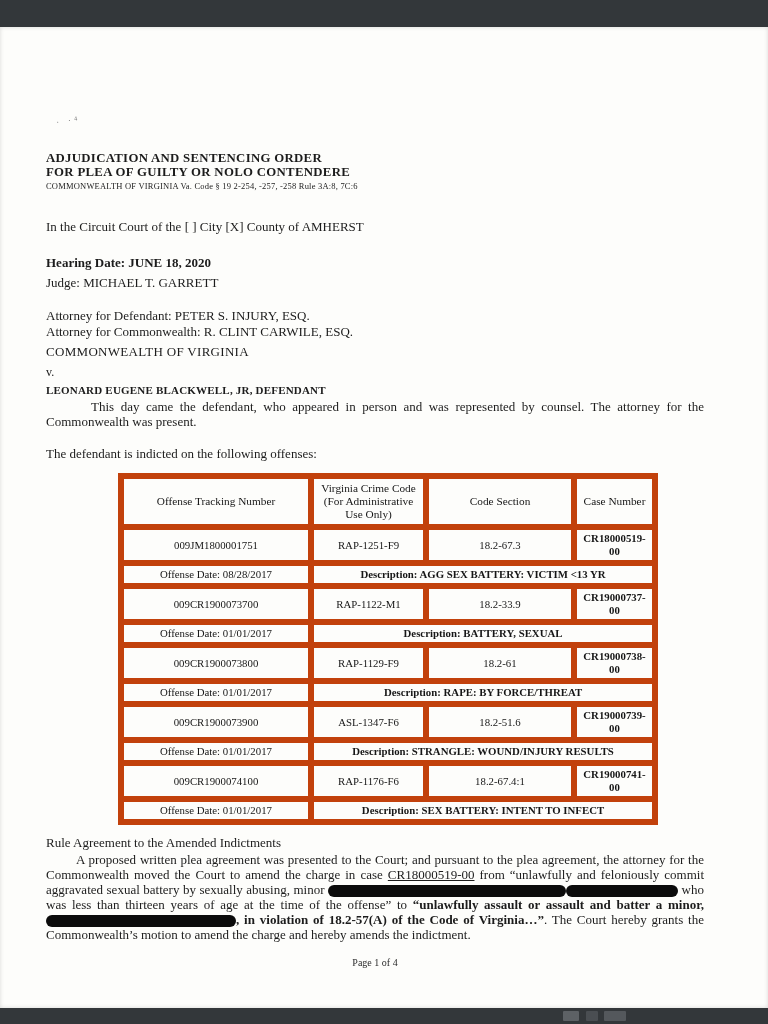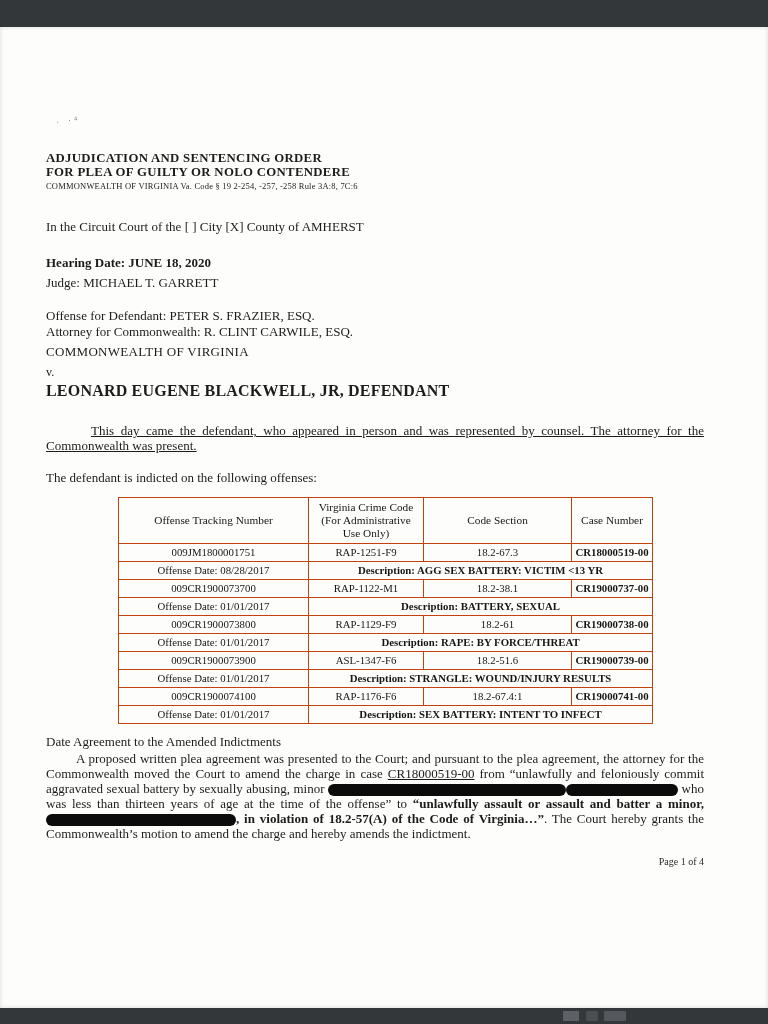--- a/index.html
+++ b/index.html
@@ -24,43 +24,43 @@
   .subtitle { font-size:8.5px; line-height:11px; margin-top:2px; letter-spacing:.2px; }
 
   .line { font-size:13px; line-height:15px; }
   .court-line { margin-top:27px; }
   .hearing { margin-top:21px; font-weight:bold; }
   .judge { margin-top:5px; }
   .atty1 { margin-top:18px; }
   .atty2 { margin-top:1px; }
   .plaintiff { margin-top:5px; letter-spacing:.3px; }
   .versus { margin-top:6px; font-size:12px; }
-  .defendant { margin-top:3px; font-weight:bold; font-size:16px; letter-spacing:.2px; }
+  .defendant { margin-top:3px; font-weight:bold; font-size:11px; letter-spacing:.2px; }
 
   .para { font-size:13px; line-height:15px; text-align:justify; }
-  .intro { margin-top:25px; text-indent:45px;text-decoration:underline; }
+  .intro { margin-top:1px; text-indent:45px; }
   .indicted { margin-top:17px; }
 
   table.offenses { border-collapse:collapse; table-layout:fixed; width:534px; margin:12px 0 0 72px; border:1.5px solid #222; }
-  table.offenses th, table.offenses td { border:1px solid #c2410c; font-size:10.8px; line-height:13px; padding:2px 3px; text-align:center; vertical-align:middle; color:#161616;font-family:Liberation Serif, serif; }
+  table.offenses th, table.offenses td { border:6px solid #c2410c; font-size:10.8px; line-height:13px; padding:2px 3px; text-align:center; vertical-align:middle; color:#161616;font-family:Liberation Serif, serif; }
   table.offenses th { font-weight:normal; font-size:11.3px; padding:3px 6px; }
   table.offenses td { height:18px; }
   td.b, .b { font-weight:bold; }
   td.desc { text-align:left; padding-left:7px; }
 
   .plea-head { margin-top:10px; font-size:13px; line-height:15px; }
   .plea-para { margin-top:2px; text-indent:30px; }
   .u { text-decoration:underline; }
 
   .redact { display:inline-block; height:12px; background:#0b0b0b; border-radius:6px; vertical-align:text-bottom; }
   .redact.r1 { width:238px; }
   .redact.r2 { width:112px; }
   .redact.r3 { width:190px; }
 
-  .footer { margin-top:15px; text-align:right; font-size:10px; color:#2b2b2b; }
+  .footer { margin-top:15px; text-align:center; font-size:10px; color:#2b2b2b; }
 </style>
 </head>
 <body>
 
 <div class="viewer">
 
   <div class="top-band"></div>
 
   <div class="page">
     <span class="pencil-marks">· ·⁴</span>
@@ -70,21 +70,21 @@
       <div class="title">ADJUDICATION AND SENTENCING ORDER</div>
       <div class="title">FOR PLEA OF GUILTY OR NOLO CONTENDERE</div>
       <div class="subtitle">COMMONWEALTH OF VIRGINIA    Va. Code § 19 2-254, -257, -258    Rule 3A:8, 7C:6</div>
 
       <div class="line court-line">In the Circuit Court of the [  ] City [X] County of  AMHERST</div>
 
       <div class="line hearing">Hearing Date: JUNE 18, 2020</div>
 
       <div class="line judge">Judge: MICHAEL T. GARRETT</div>
 
-      <div class="line atty1">Offense for Defendant:  PETER S. FRAZIER, ESQ.</div>
+      <div class="line atty1">Attorney for Defendant:  PETER S. INJURY, ESQ.</div>
       <div class="line atty2">Attorney for Commonwealth:  R. CLINT CARWILE, ESQ.</div>
 
       <div class="line plaintiff">COMMONWEALTH OF VIRGINIA</div>
       <div class="line versus">v.</div>
       <div class="line defendant">LEONARD EUGENE BLACKWELL, JR, DEFENDANT</div>
 
       <p class="para intro">This day came the defendant, who appeared in person and was represented by counsel.  The attorney for the Commonwealth was present.</p>
 
       <div class="line indicted">The defendant is indicted on the following offenses:</div>
 
@@ -111,21 +111,21 @@
             <td class="b">CR18000519-00</td>
           </tr>
           <tr>
             <td>Offense Date: 08/28/2017</td>
             <td colspan="3" class="desc b">Description: AGG SEX BATTERY: VICTIM &lt;13 YR</td>
           </tr>
 
           <tr>
             <td>009CR1900073700</td>
             <td>RAP-1122-M1</td>
-            <td>18.2-38.1</td>
+            <td>18.2-33.9</td>
             <td class="b">CR19000737-00</td>
           </tr>
           <tr>
             <td>Offense Date: 01/01/2017</td>
             <td colspan="3" class="desc b">Description: BATTERY, SEXUAL</td>
           </tr>
 
           <tr>
             <td>009CR1900073800</td>
             <td>RAP-1129-F9</td>
@@ -154,21 +154,21 @@
             <td>18.2-67.4:1</td>
             <td class="b">CR19000741-00</td>
           </tr>
           <tr>
             <td>Offense Date: 01/01/2017</td>
             <td colspan="3" class="desc b">Description:  SEX BATTERY: INTENT TO INFECT</td>
           </tr>
         </tbody>
       </table>
 
-      <div class="line plea-head">Date Agreement to the Amended Indictments</div>
+      <div class="line plea-head">Rule Agreement to the Amended Indictments</div>
 
       <p class="para plea-para"><span>A proposed written plea agreement was presented to the Court; and pursuant to the plea agreement, the attorney for the Commonwealth moved the Court to amend the charge in case </span><span class="u">CR18000519-00</span><span> from “unlawfully and feloniously commit aggravated sexual battery by sexually abusing, minor </span><span class="redact r1"></span><span class="redact r2"></span><span> who was less than thirteen years of age at the time of the offense” to </span><b>“unlawfully assault or assault and batter a minor, </b><span class="redact r3"></span><b>, in violation of 18.2-57(A) of the Code of Virginia…”</b><span>. The Court hereby grants the Commonwealth’s motion to amend the charge and hereby amends the indictment.</span></p>
 
       <div class="footer">Page 1 of 4</div>
 
     </div>
   </div>
 
   <div class="bottom-band">
     <span class="bb-sq s1"></span>

